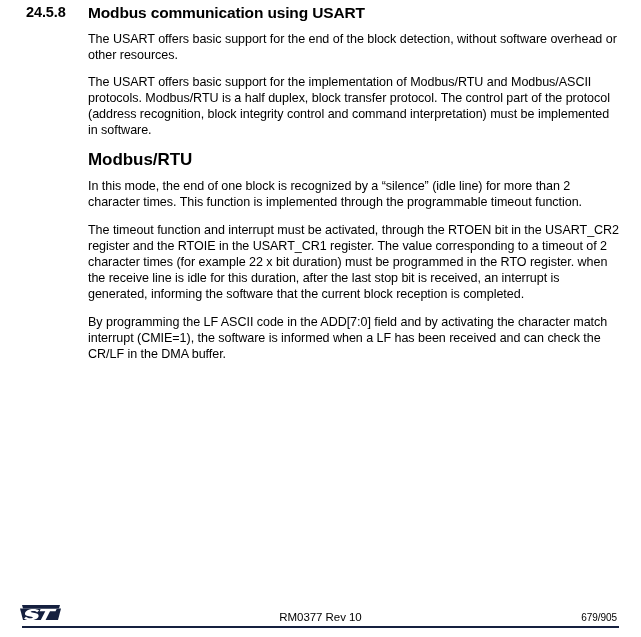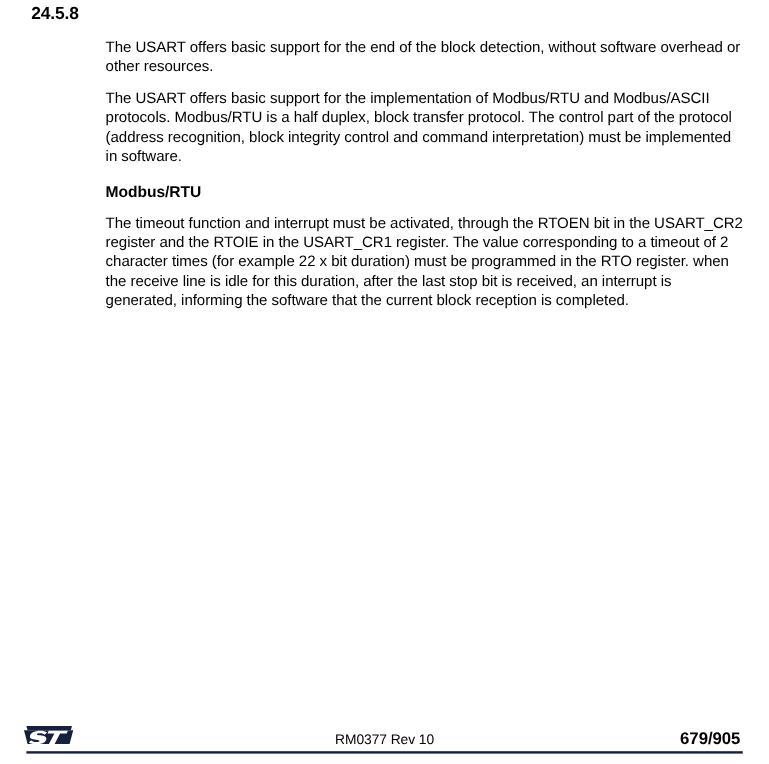--- a/index.html
+++ b/index.html
@@ -58,21 +58,21 @@
     line-height: 16.1px;
     letter-spacing: -0.05px;
     text-align: left;
     color: #000000;
   }
   p.para.tight {
     margin-bottom: 11px;
   }
   h3.subhead {
     margin: 9px 0 10px 0;
-    font-size: 13px;
+    font-size: 17px;
     line-height: 16px;
     font-weight: bold;
     letter-spacing: -0.05px;
     color: #000000;
   }
   h3.subhead.first {
     margin-top: 13px;
   }
   
   .footer {
@@ -104,48 +104,51 @@
     bottom: 14px;
     text-align: center;
     font-size: 11.5px;
     letter-spacing: -0.05px;
     color: #000000;
   }
   .footer-right {
     position: absolute;
     right: 24px;
     bottom: 14px;
-    font-size: 14px;
-    font-weight: bold;
+    font-size: 10px;
+    font-weight: normal;
     letter-spacing: -0.05px;
     color: #000000;
   }
 </style>
 </head>
 <body>
 
 <div class="page">
 
   <div class="section-heading">
     <span class="section-number">24.5.8</span>
+    <span class="section-title">Modbus communication using USART</span>
   </div>
 
   <div class="body-col">
 
     <p class="para tight">The USART offers basic support for the end of the block detection, without software overhead or other resources.</p>
 
     <p class="para">The USART offers basic support for the implementation of Modbus/RTU and Modbus/ASCII protocols. Modbus/RTU is a half duplex, block transfer protocol. The control part of the protocol (address recognition, block integrity control and command interpretation) must be implemented in software.</p>
 
     <h3 class="subhead first">Modbus/RTU</h3>
 
+    <p class="para">In this mode, the end of one block is recognized by a “silence” (idle line) for more than 2 character times. This function is implemented through the programmable timeout function.</p>
 
     <p class="para">The timeout function and interrupt must be activated, through the RTOEN bit in the USART_CR2 register and the RTOIE in the USART_CR1 register. The value corresponding to a timeout of 2 character times (for example 22 x bit duration) must be programmed in the RTO register. when the receive line is idle for this duration, after the last stop bit is received, an interrupt is generated, informing the software that the current block reception is completed.</p>
 
 
 
+    <p class="para">By programming the LF ASCII code in the ADD[7:0] field and by activating the character match interrupt (CMIE=1), the software is informed when a LF has been received and can check the CR/LF in the DMA buffer.</p>
 
   </div>
 
   <div class="footer">
 
     <div class="footer-logo">
       <svg viewBox="0 0 86 48" width="43" height="24" aria-hidden="true">
         <path d="M6 10 L82 10 L80 17 L8 17 Z" fill="#15203f"></path>
         <path d="M2 17 L84 17 L78 40 L8 40 Z" fill="#15203f"></path>
         <path d="M30 20 C20 20 14 24 14 29 C14 33 18 34 25 35 C29 35.6 31 36 31 37 C31 38 29 38.6 26 38.6 C22 38.6 19 37.4 17 35.6 L13.5 39 C16.5 41.4 21 42.6 26 42.6 C36 42.6 42 39 42 34 C42 30 38 28.6 31 27.6 C27 27 25 26.6 25 25.6 C25 24.6 27 24 30 24 C33.5 24 36 25 38 26.4 L41.5 23 C38.6 21 34.6 20 30 20 Z" fill="#ffffff" transform="translate(2,-2) skewX(-8)"></path>

